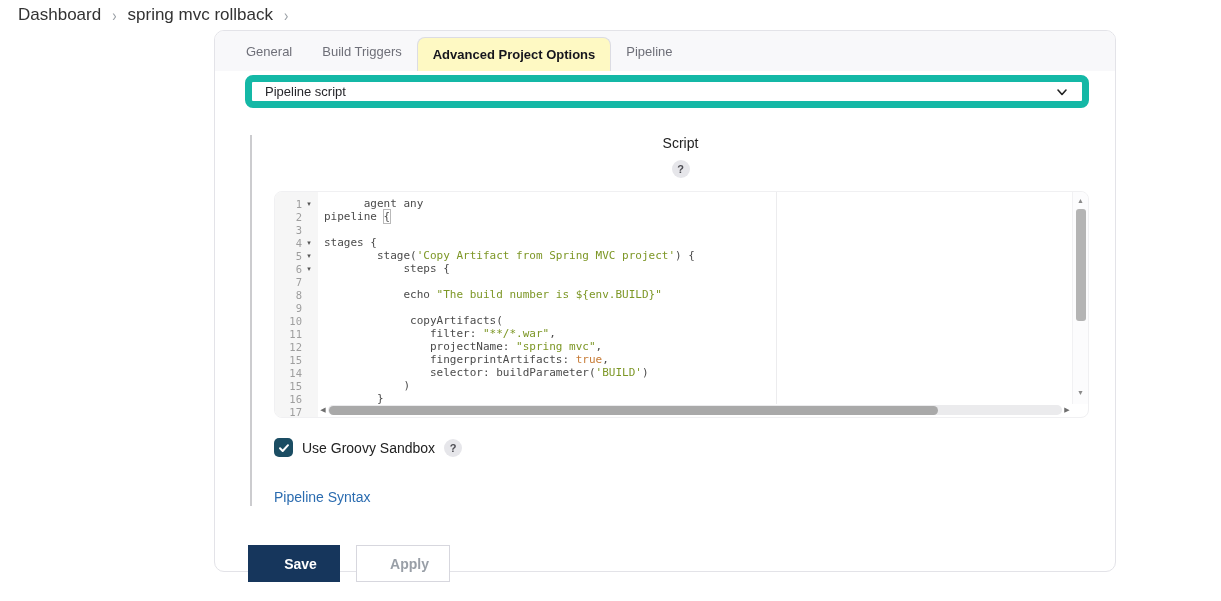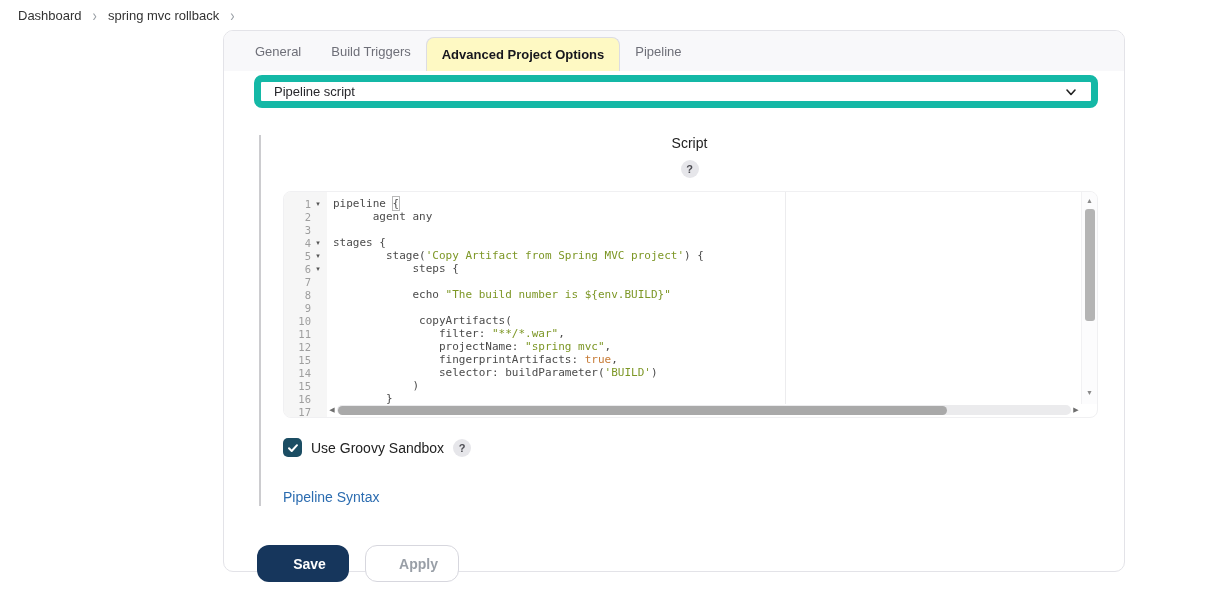--- a/index.html
+++ b/index.html
@@ -1,24 +1,24 @@
 <!DOCTYPE html>
 <html><head>
 <meta charset="utf-8">
 <style>
   * { margin:0; padding:0; box-sizing:border-box; }
   html,body { width:1221px; height:601px; background:#ffffff; font-family:"Liberation Sans", sans-serif; overflow:hidden; }
 
   
   .topbar { height:30px; display:flex; align-items:center; padding-left:18px; background:#fff; }
-  .crumb { font-size:13px; color:#333; cursor:pointer; }
+  .crumb { font-size:17px; color:#333; cursor:pointer; }
   .crumb-sep { color:#9aa0a6; font-size:13px; margin:0 11px; transform:scaleY(1.2); display:inline-block; }
 
   
-  .panel { position:absolute; left:223px; top:30px; width:902px; height:542px;
+  .panel { position:absolute; left:214px; top:30px; width:902px; height:542px;
            background:#fff; border:1px solid #e3e3e8; border-radius:10px; }
 
   
   .tabstrip { height:40px; background:#f8f8fa; border-radius:9px 9px 0 0; display:flex; align-items:flex-end; padding-left:16px; }
   .tab { padding:0 15px; font-size:13px; color:#6e6f78; line-height:39px; cursor:pointer; }
   .tab.active { background:#fef9c3; border:1px solid #dcdce3; border-bottom:none; border-radius:8px 8px 0 0;
                 line-height:33px; height:34px; font-weight:bold; color:#16161d; }
 
   .content { padding:4px 28px 0 30px; }
 
@@ -62,21 +62,21 @@
 
   
   .sandboxrow { margin-top:20px; display:flex; align-items:center; gap:9px; }
   .checkbox { width:19px; height:19px; border-radius:5px; background:#1b4d63; display:flex; align-items:center; justify-content:center; cursor:pointer; }
   .checkbox svg { width:12px; height:12px; }
 
   .syntaxlink { display:inline-block; margin-top:32px; font-size:14px; color:#2b6cb0; cursor:pointer; text-decoration:none; }
 
   
   .btnrow { margin-top:39px; margin-left:3px; display:flex; gap:16px; }
-  .btn { height:37px; border-radius:12px; font-size:14px; font-weight:bold; display:flex; align-items:center; justify-content:center; cursor:pointer;padding-left:13px; }
+  .btn { height:37px; border-radius:0; font-size:14px; font-weight:bold; display:flex; align-items:center; justify-content:center; cursor:pointer;padding-left:13px; }
   .btn-save { width:92px; background:#16365c; color:#fff; border:none; }
   .btn-apply { width:94px; background:#fff; color:#999fa7; border:1px solid #d7d7de; }
 </style>
 </head>
 <body>
 
 <div class="topbar">
     <span class="crumb">Dashboard</span>
     <span class="crumb-sep">›</span>
     <span class="crumb">spring mvc rollback</span>
@@ -174,22 +174,22 @@
             <div class="gutrow">
               <span class="gutnum">16</span>
               <span class="gutfold"></span>
             </div>
             <div class="gutrow">
               <span class="gutnum">17</span>
               <span class="gutfold"></span>
             </div>
           </div>
         <div class="codecol">
+            <div class="codeline"><span class="tok-p">      agent any</span></div>
             <div class="codeline"><span class="tok-p">pipeline </span><span class="tok-b">{</span></div>
-            <div class="codeline"><span class="tok-p">      agent any</span></div>
             <div class="codeline"></div>
             <div class="codeline"><span class="tok-p">stages {</span></div>
             <div class="codeline"><span class="tok-p">        stage(</span><span class="tok-s">'Copy Artifact from Spring MVC project'</span><span class="tok-p">) {</span></div>
             <div class="codeline"><span class="tok-p">            steps {</span></div>
             <div class="codeline"></div>
             <div class="codeline"><span class="tok-p">            echo </span><span class="tok-s">"The build number is ${env.BUILD}"</span></div>
             <div class="codeline"></div>
             <div class="codeline"><span class="tok-p">             copyArtifacts(</span></div>
             <div class="codeline"><span class="tok-p">                filter: </span><span class="tok-s">"**/*.war"</span><span class="tok-p">,</span></div>
             <div class="codeline"><span class="tok-p">                projectName: </span><span class="tok-s">"spring mvc"</span><span class="tok-p">,</span></div>

